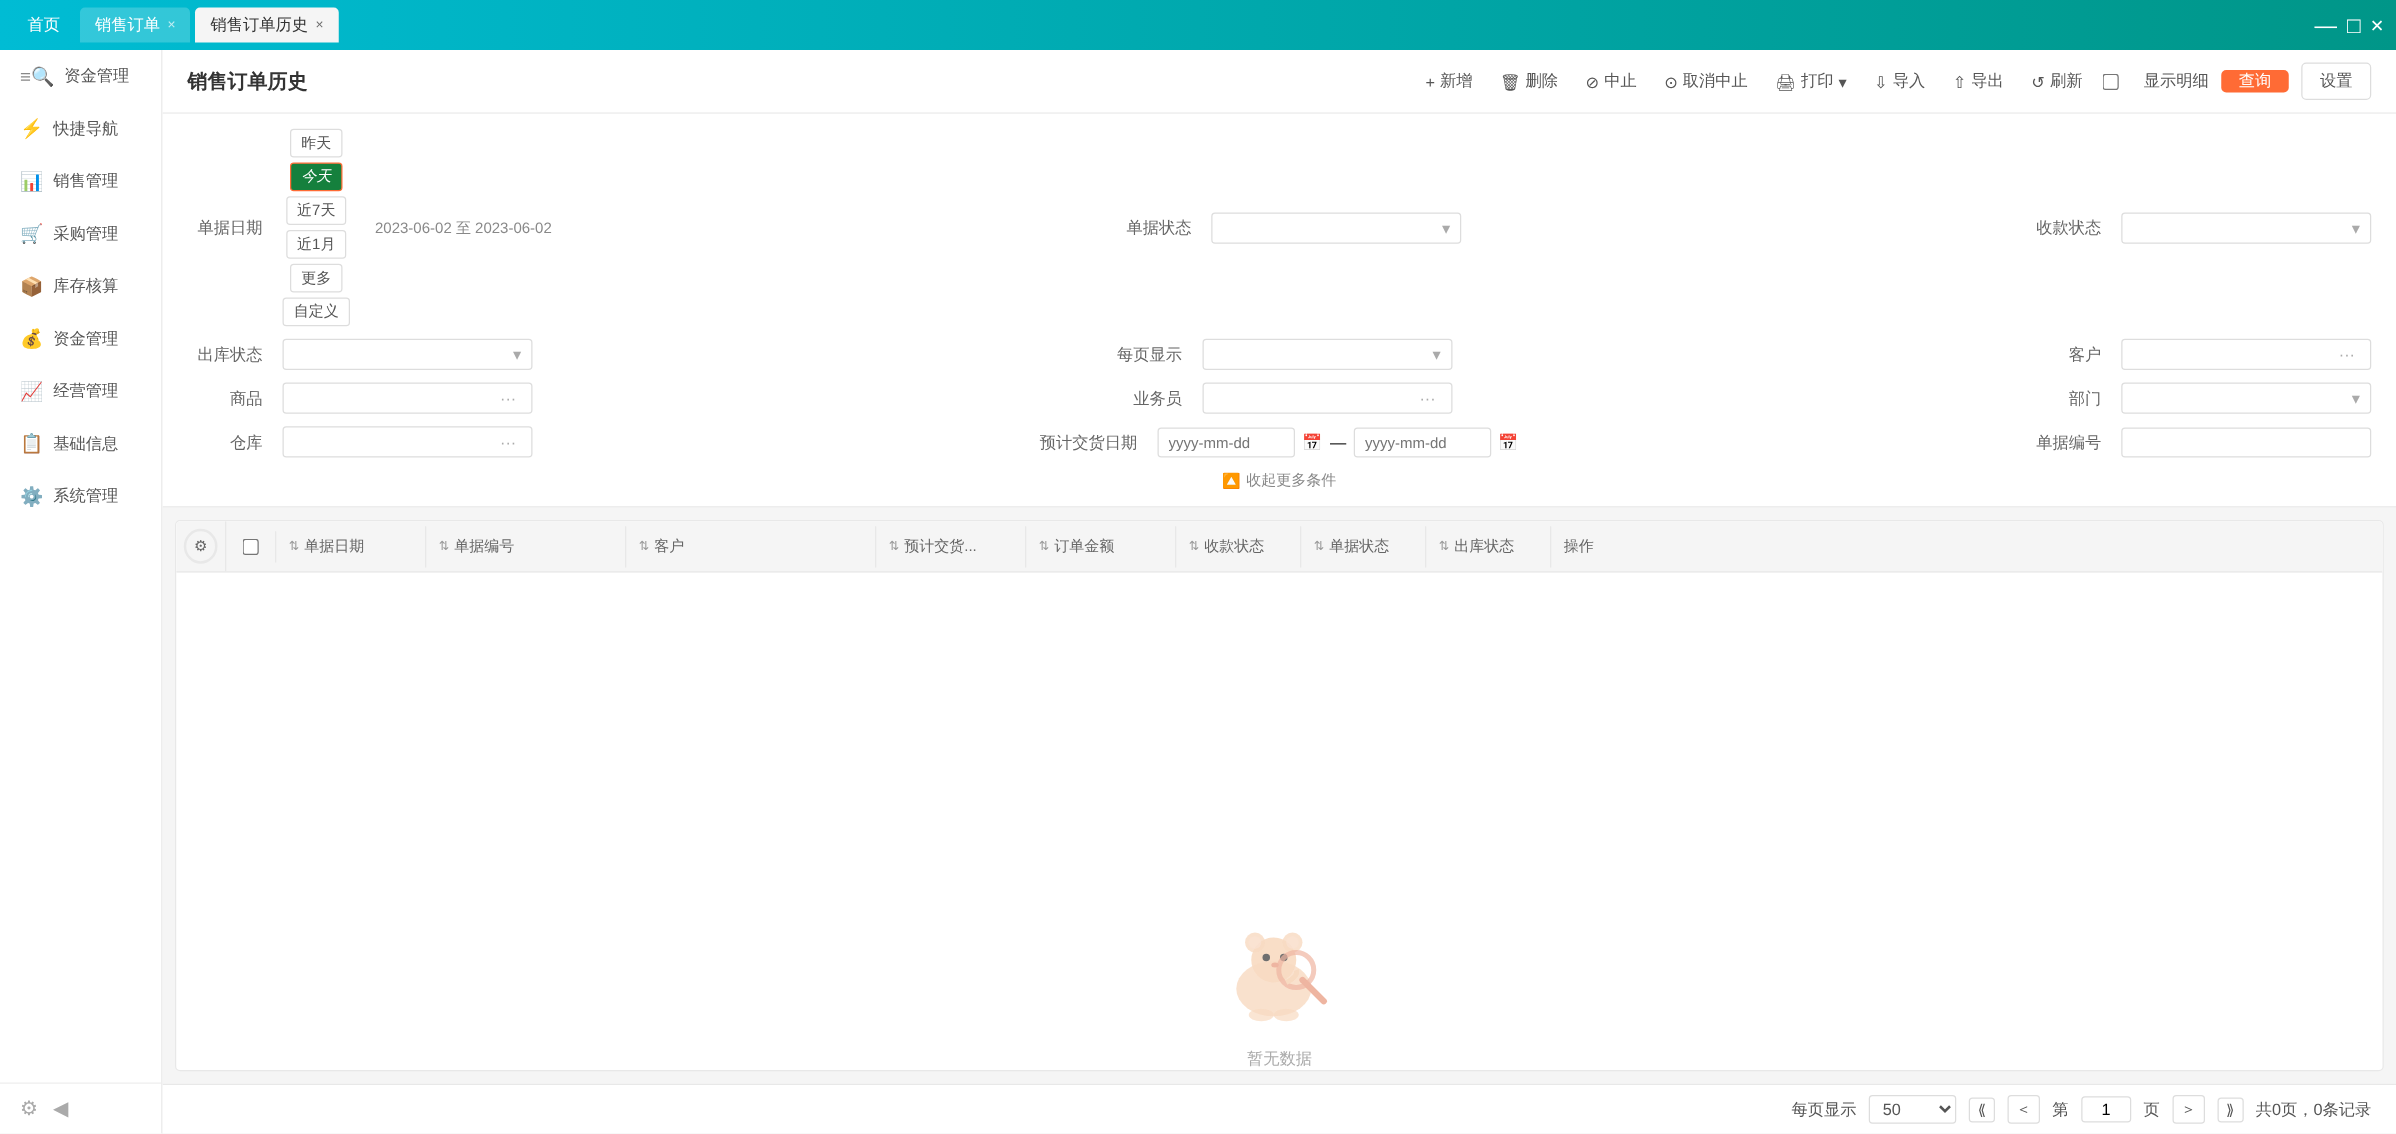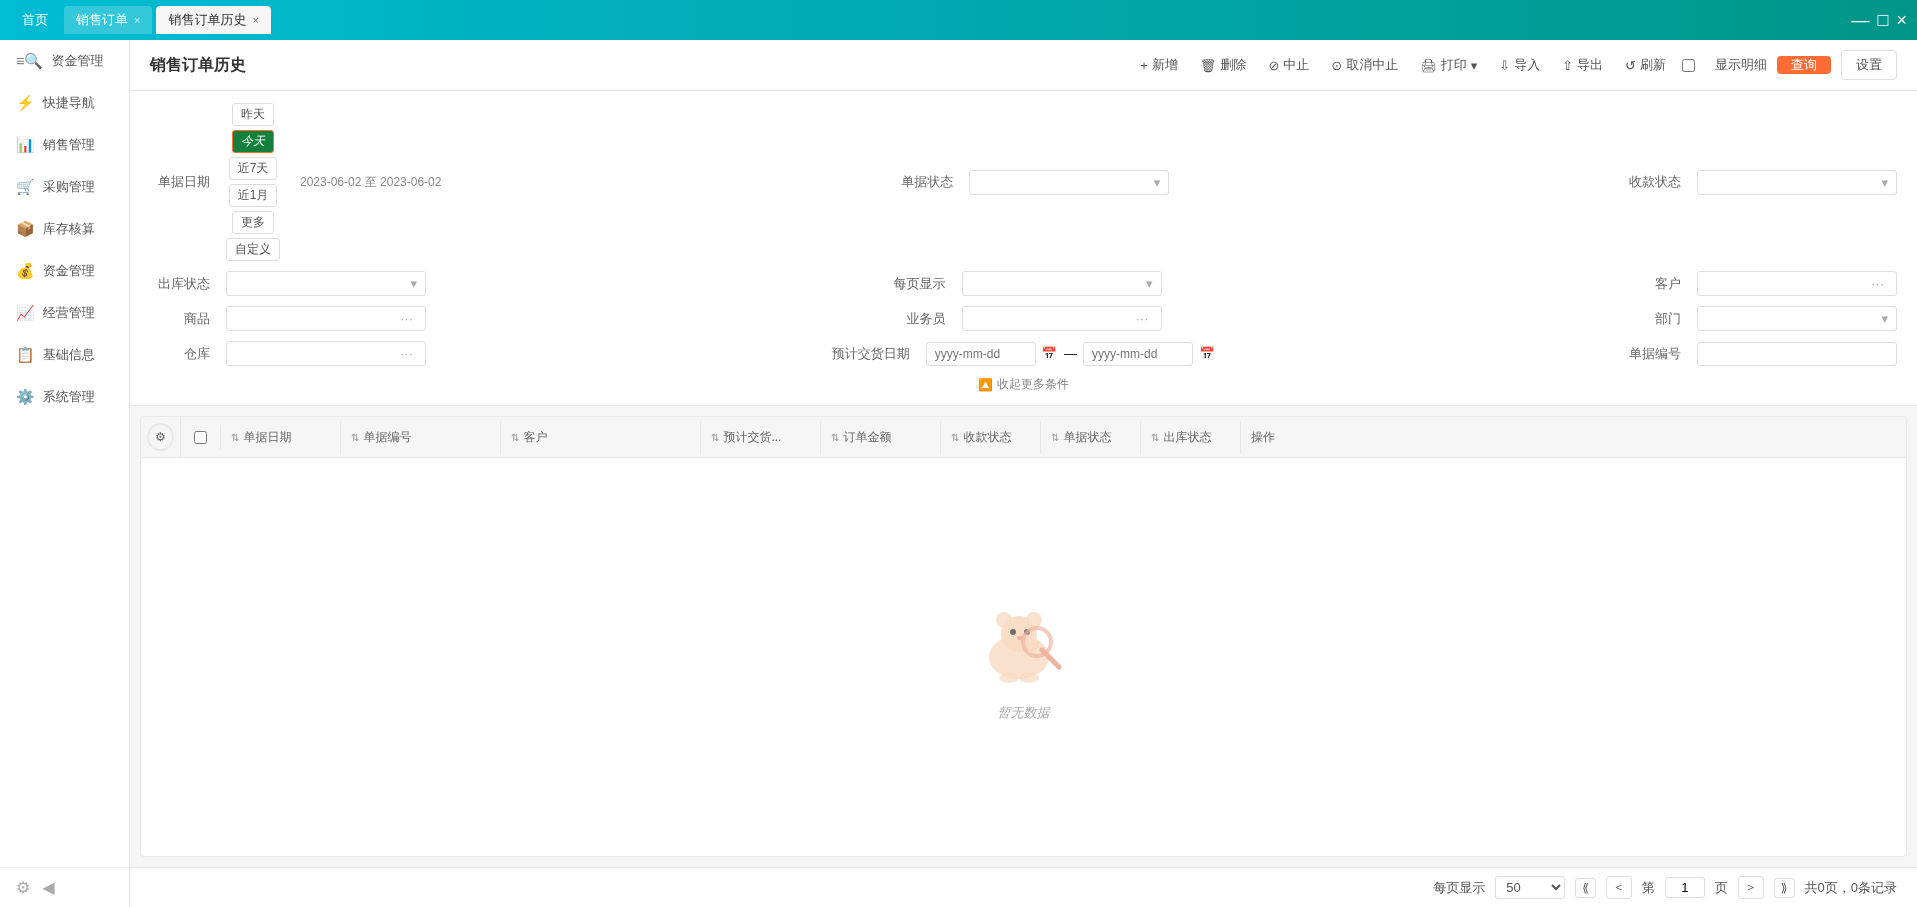--- a/index.html
+++ b/index.html
@@ -257,22 +257,21 @@
       gap: 4px;
       border-right: 1px solid #e8e8e8;
     }
     .table-header .th:last-child { border-right: none; }
     .th-icon { color: #999; font-size: 10px; }
     .table-body {
       flex: 1;
       display: flex;
       flex-direction: column;
       align-items: center;
-      justify-content: center;
-      font-style: italic;
+      justify-content: flex-end;
     }
     .empty-state {
       display: flex;
       flex-direction: column;
       align-items: center;
       gap: 12px;
     }
     .empty-text {
       color: #aaa;
       font-size: 13px;

